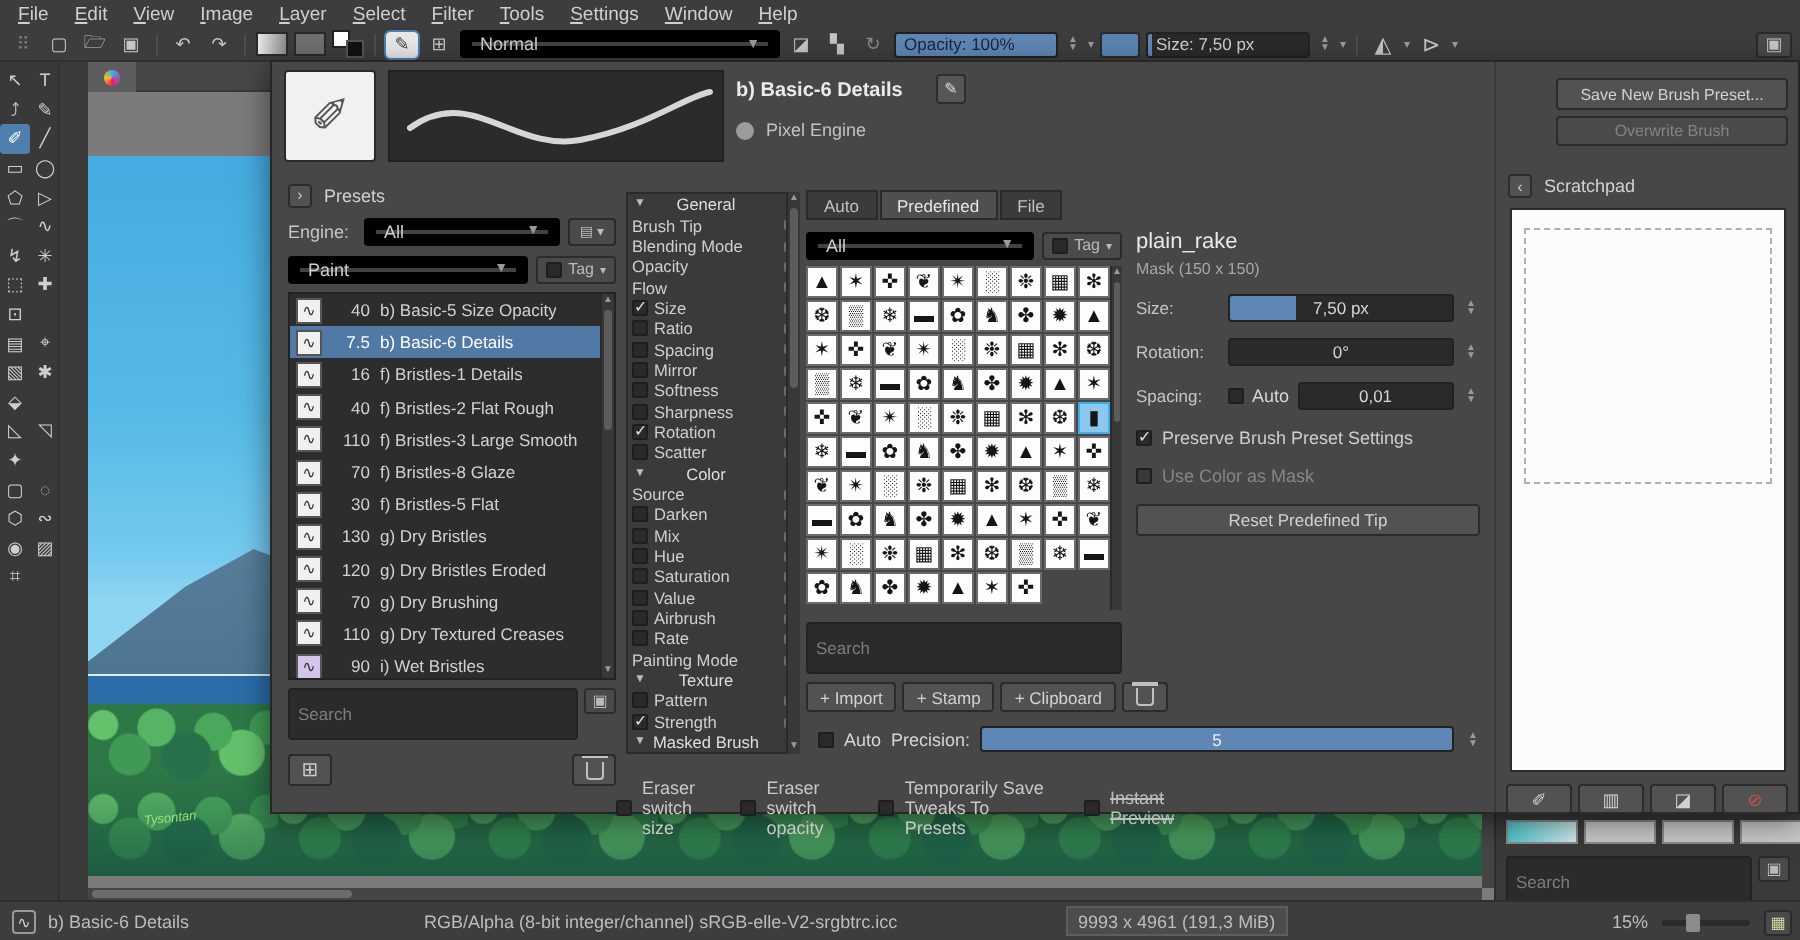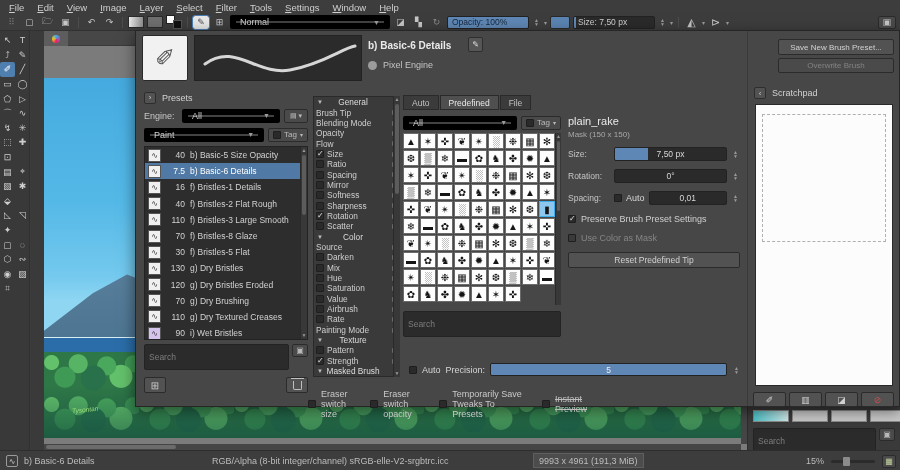--- a/index.html
+++ b/index.html
@@ -735,20 +735,28 @@
               <div class="tcell">✜</div>
             </div>
           <div class="vsb" style="left:152px;width:6px;right:auto">
             <div class="a up">▲</div>
               <div class="th2" style="top:8px;height:70px"></div>
           </div>
         </div>
         <div style="margin-top:6px">
           <input class="search" style="width: 100%;" placeholder="Search">
         </div>
+        <div class="tipbtns" id="tip-actions">
+            <div class="btn">+ Import</div>
+            <div class="btn">+ Stamp</div>
+            <div class="btn">+ Clipboard</div>
+            <div class="btn">
+              <div class="trashico"></div>
+            </div>
+          </div>
       </div>
 
       <div class="tipright">
         <div class="tipname">plain_rake</div>
         <div class="tipmask">Mask (150 x 150)</div>
         <div class="frow">
           <span class="flbl">Size:</span>
           <div class="slider">
             <div class="fill" style="width:30%"></div>
             <div class="slab">7,50 px</div>

